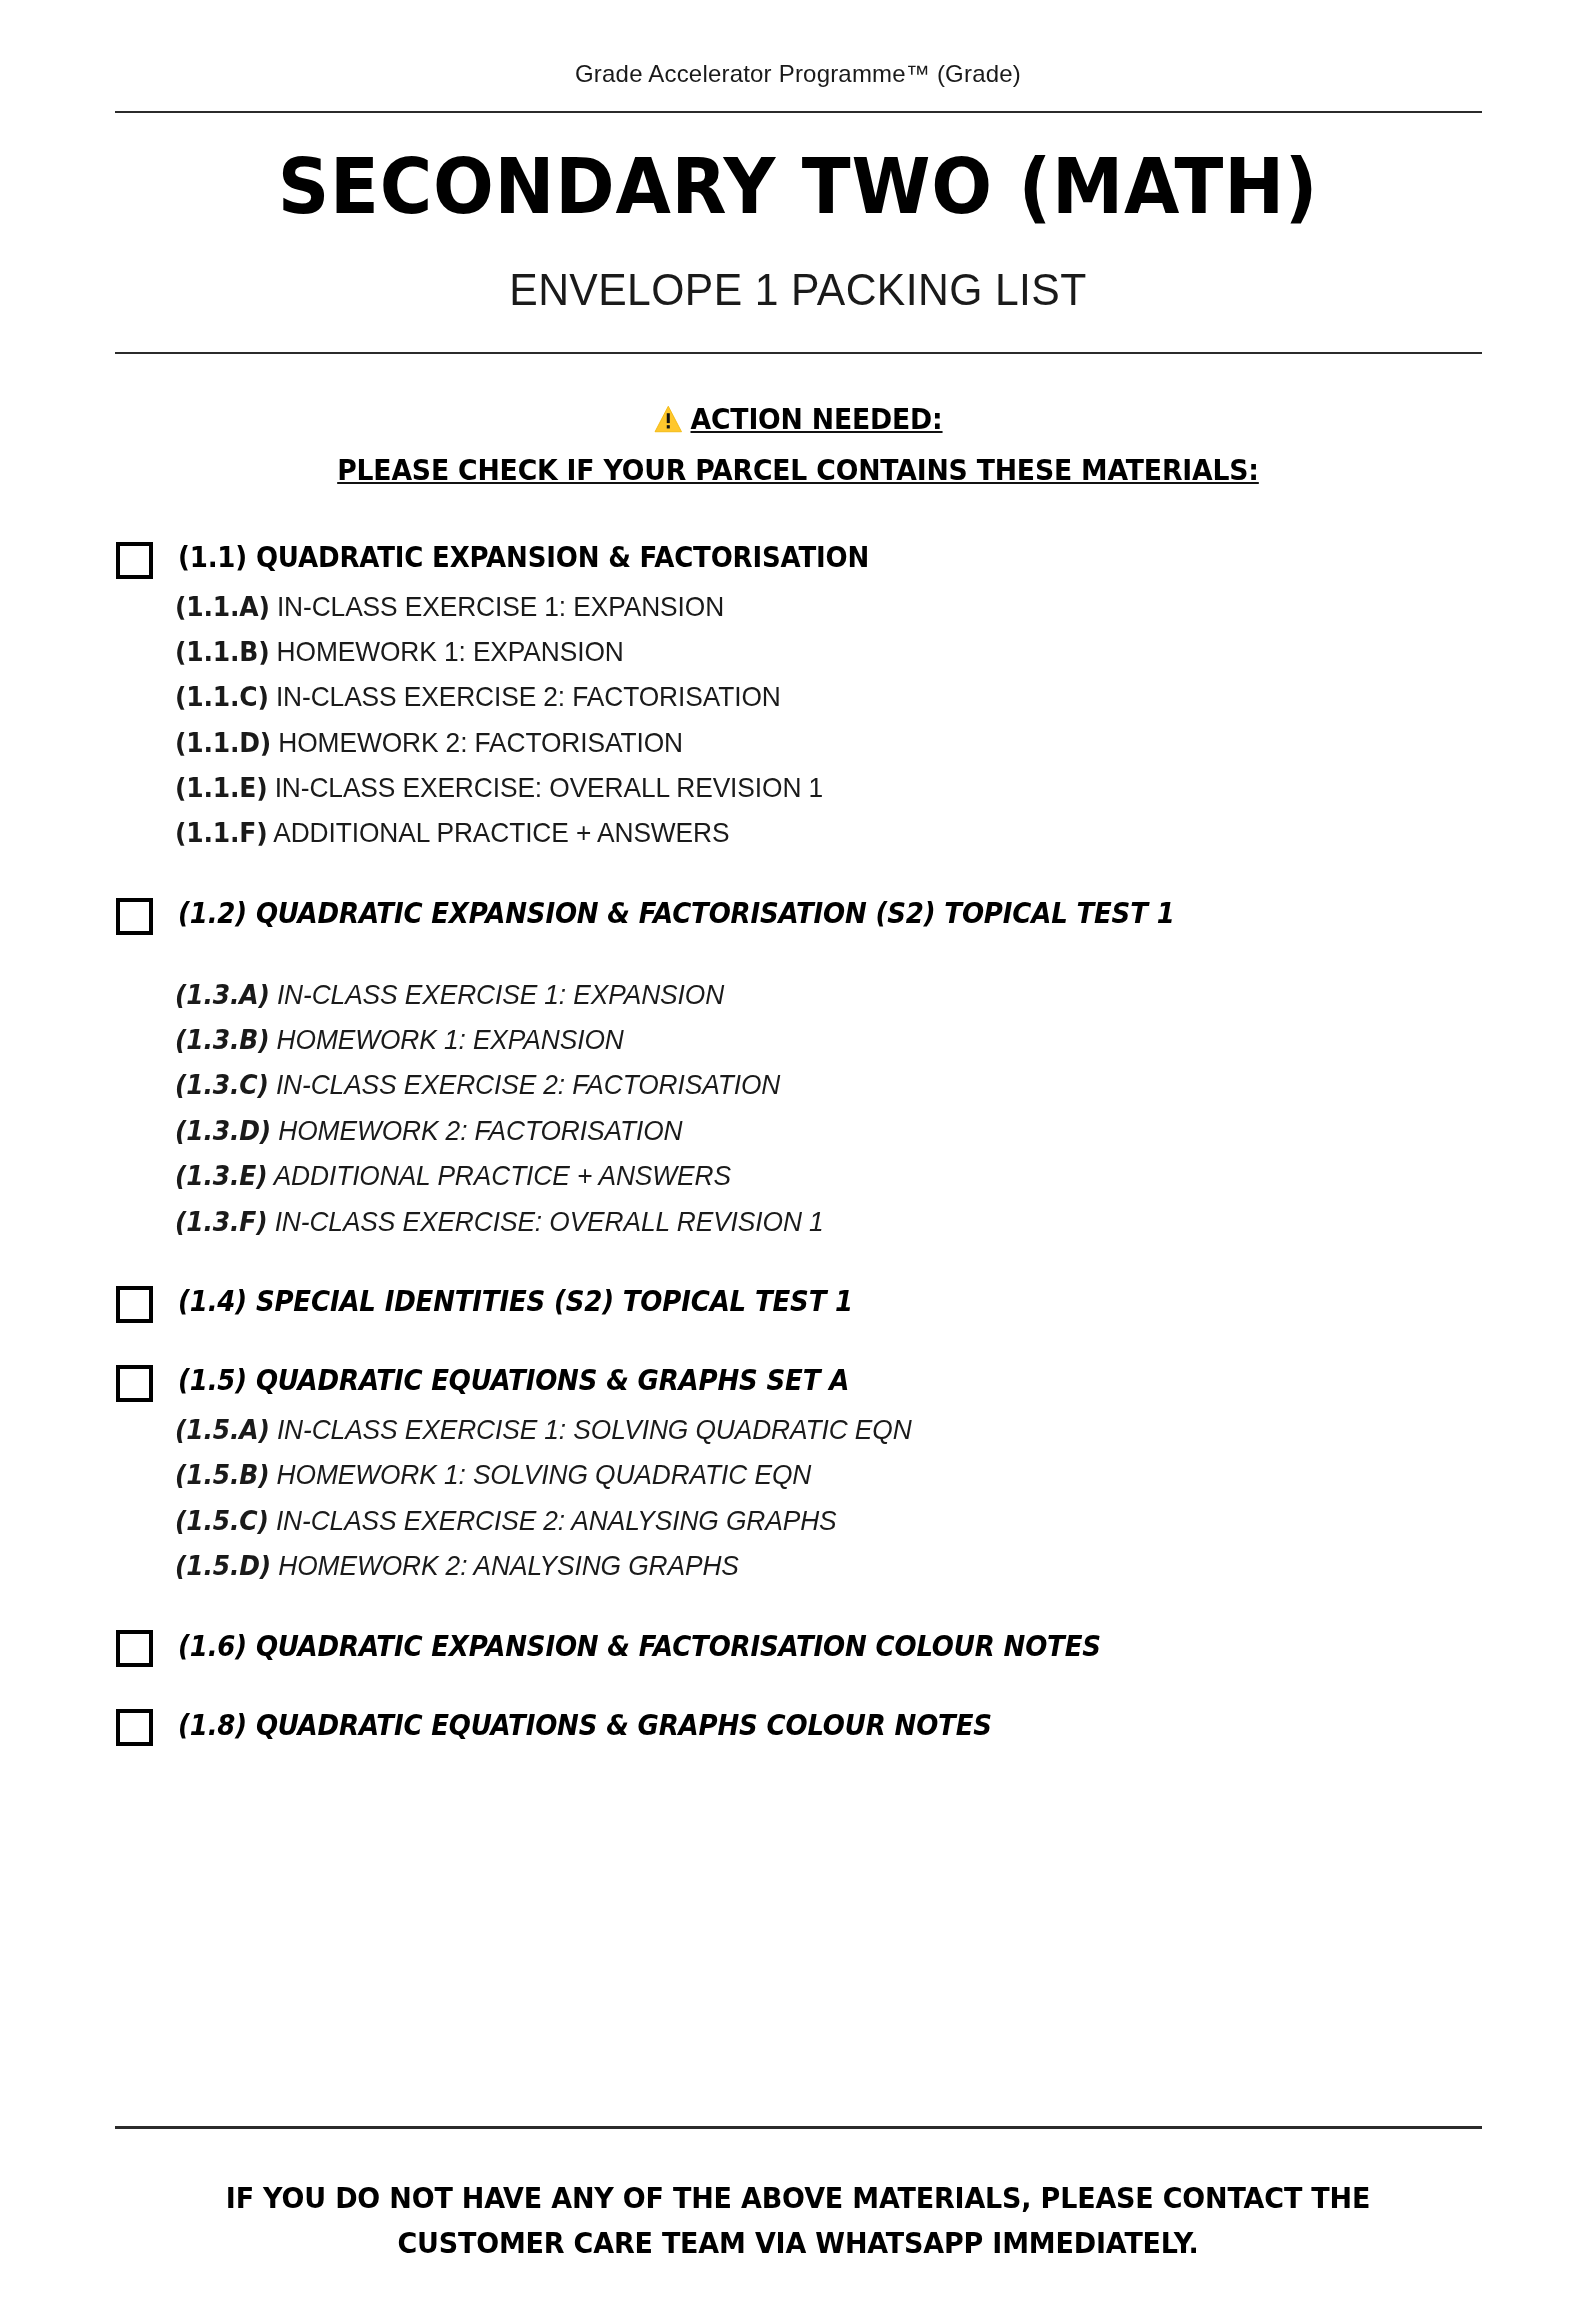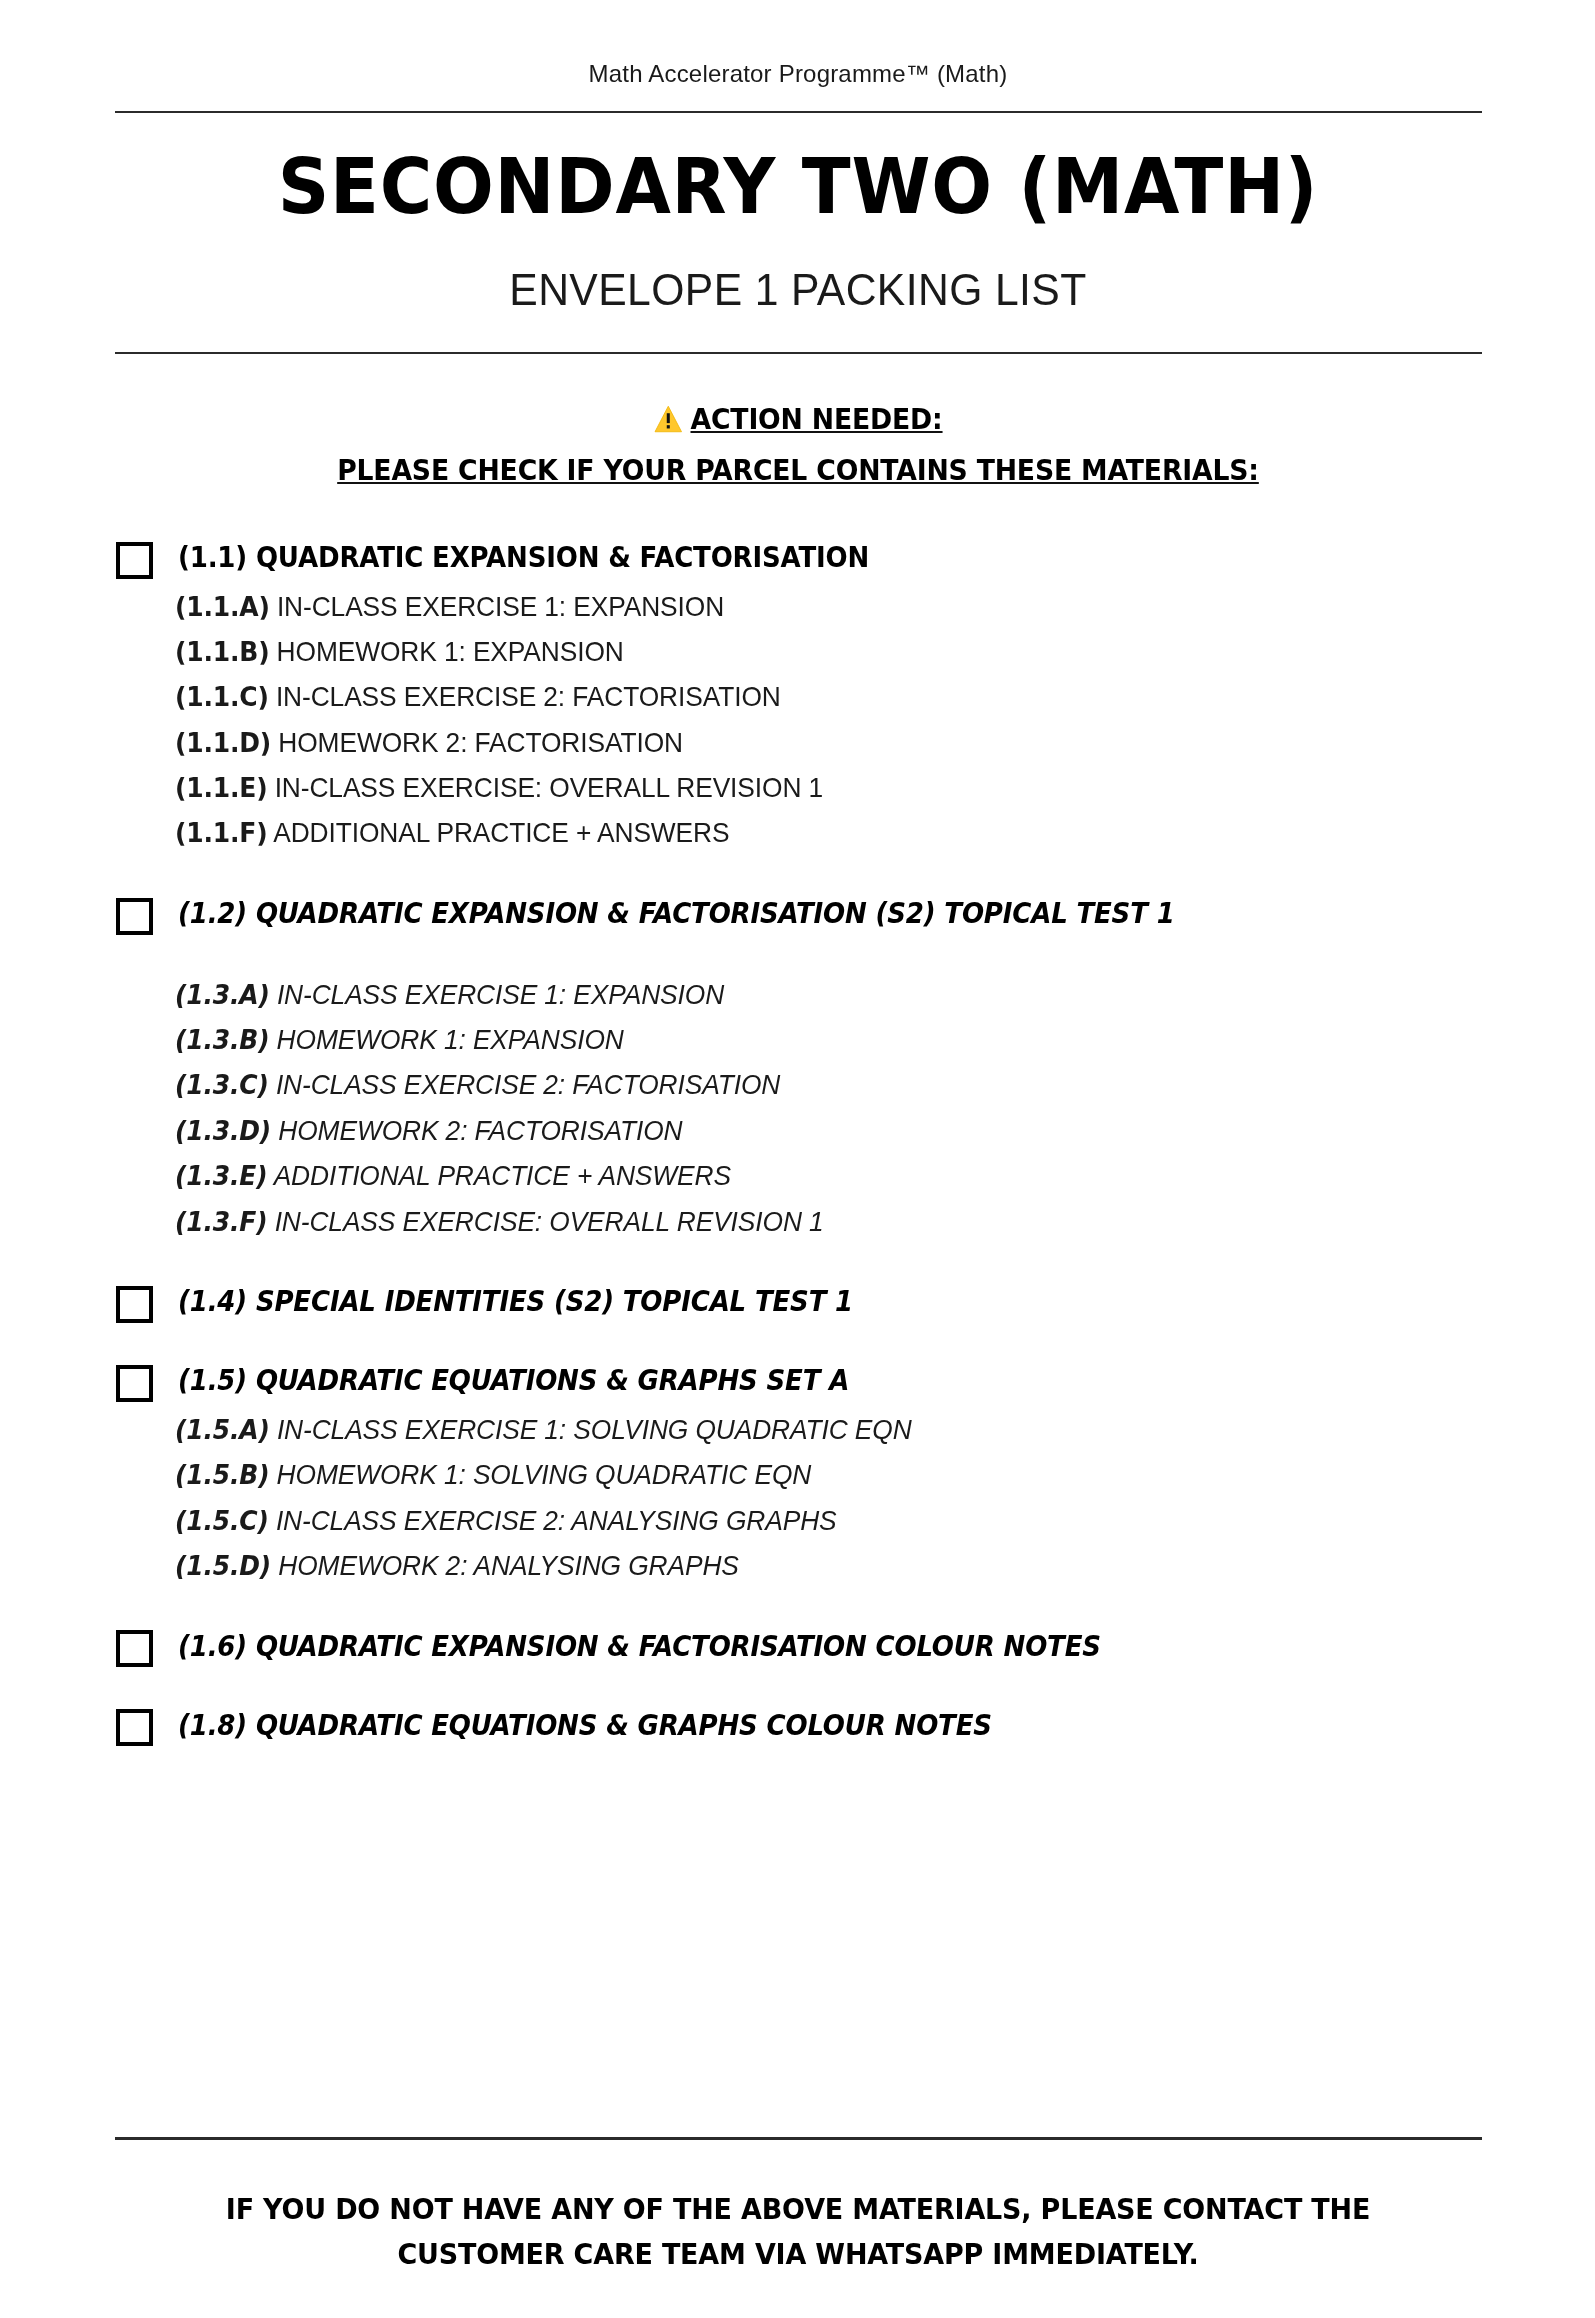--- a/index.html
+++ b/index.html
@@ -158,42 +158,42 @@
     font-weight: 700;
     font-size: 26.6px;
     letter-spacing: -0.2px;
   }
 
   
   .footer-wrap {
     position: absolute;
     left: 0;
     right: 0;
-    bottom: 42px;
+    bottom: 53px;
   }
   .footer-text {
     text-align: center;
     font-family: "DejaVu Sans", sans-serif;
     font-weight: 700;
     font-size: 29px;
     line-height: 1.55;
     letter-spacing: -0.2px;
     color: #000;
     margin-top: 47px;
     padding: 0 125px;
     transform: scaleX(0.93);
   }
   .footer-text .fline { display: block; }
 </style>
 </head>
 <body>
 
 <div class="page">
 
-  <div class="program-line">Math Accelerator Programme™ (Math)</div>
+  <div class="program-line">Grade Accelerator Programme™ (Grade)</div>
 
   <hr class="rule rule-top">
 
   <div class="doc-title">SECONDARY TWO (MATH)</div>
 
   <div class="doc-subtitle">ENVELOPE 1 PACKING LIST</div>
 
   <hr class="rule rule-mid">
 
   <div class="action-block">

